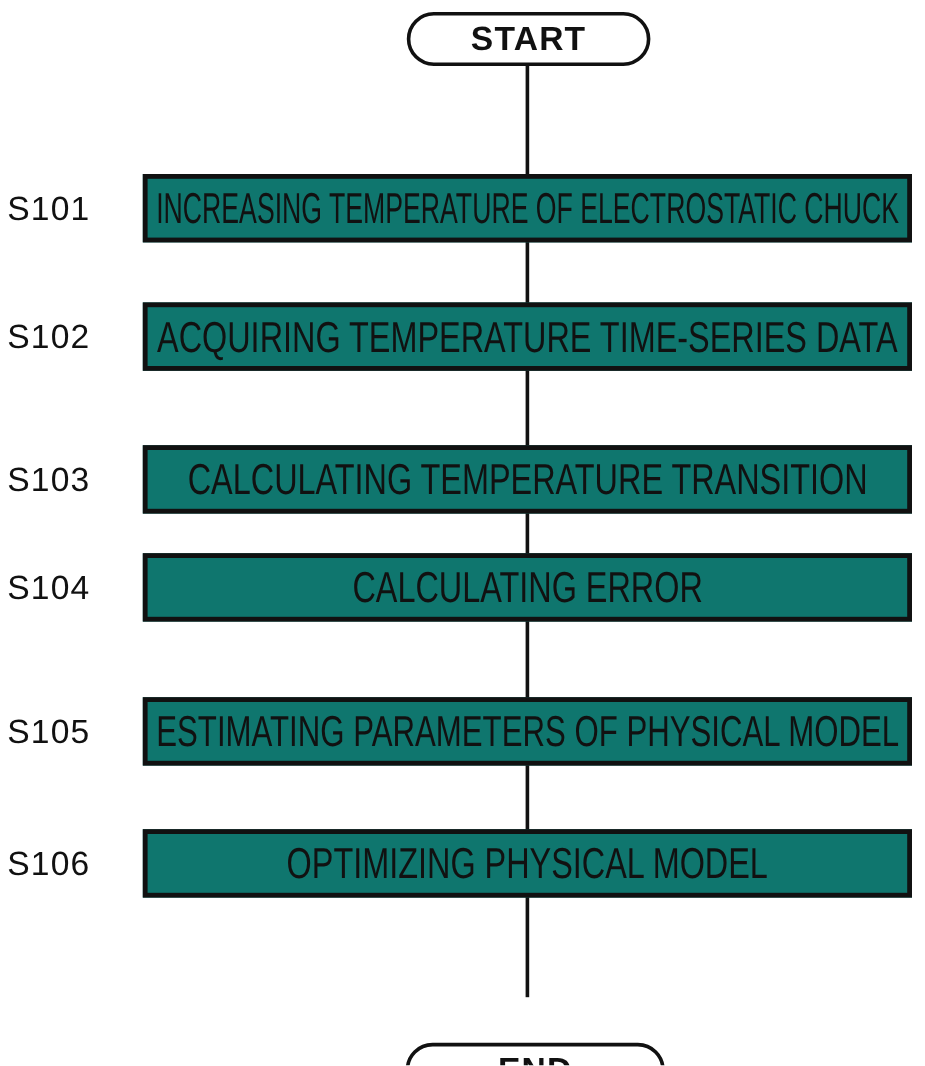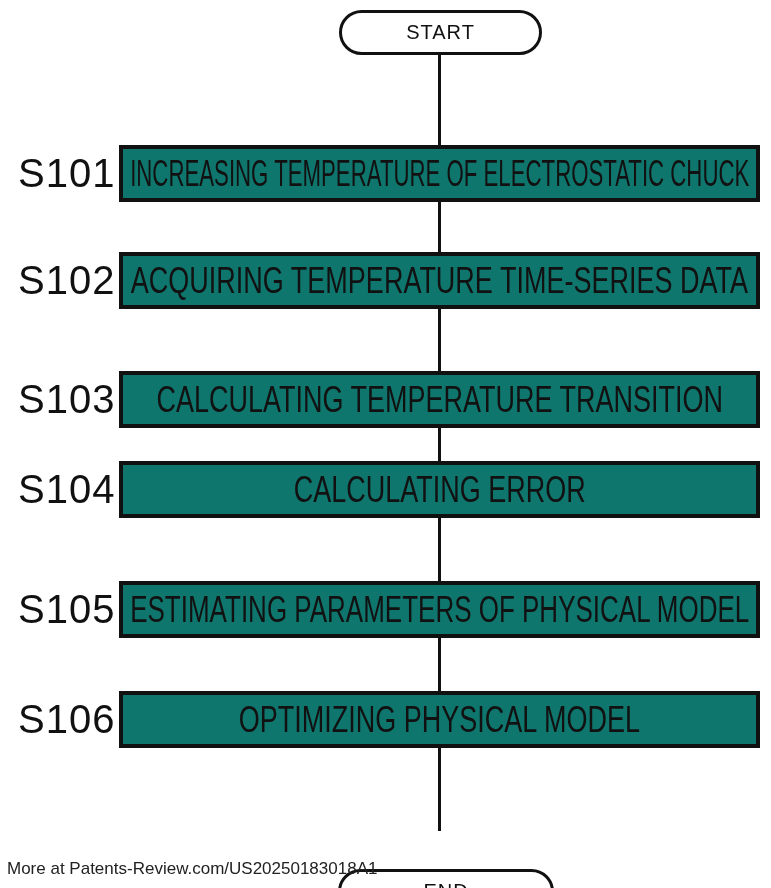--- a/index.html
+++ b/index.html
@@ -26,45 +26,45 @@
     z-index: 0;
   }
   .terminal {
     position: absolute;
     border: 3px solid #111111;
     border-radius: 24px;
     background: #ffffff;
     display: flex;
     align-items: center;
     justify-content: center;
-    font-size: 20px;
+    font-size: 28px;
     letter-spacing: 1px;
     z-index: 2;
     box-sizing: border-box;
+    font-weight: bold;
   }
   .terminal.start { left: 339px; top: 10px;  width: 203px; height: 45px; }
   .terminal.end   { left: 338px; top: 869px; width: 216px; height: 45px; text-align: center; }
   .step-row {
     position: absolute;
     left: 0;
     width: 771px;
     height: 57px;
     z-index: 1;
   }
   .step-id {
     position: absolute;
     left: 6px;
     top: 0;
     width: 106px;
     height: 57px;
     line-height: 57px;
-    font-size: 40px;
+    font-size: 28px;
     letter-spacing: 1px;
     white-space: nowrap;
-    margin-left: 12px;
   }
   .step-box {
     position: absolute;
     left: 119px;
     top: 0;
     width: 641px;
     height: 57px;
     border: 4px solid #111111;
     background: #0f766e;
     box-sizing: border-box;
@@ -145,15 +145,14 @@
     <div class="step-id">S106</div>
     <div class="step-box">
       <span class="step-label fit" style="transform: scaleX(0.75);">OPTIMIZING PHYSICAL MODEL</span>
     </div>
   </div>
 
   <div class="terminal end">
     <span>END</span>
   </div>
 
-  <div class="footer-note">More at Patents-Review.com/US20250183018A1</div>
 
 </div>
 
 </body></html>

